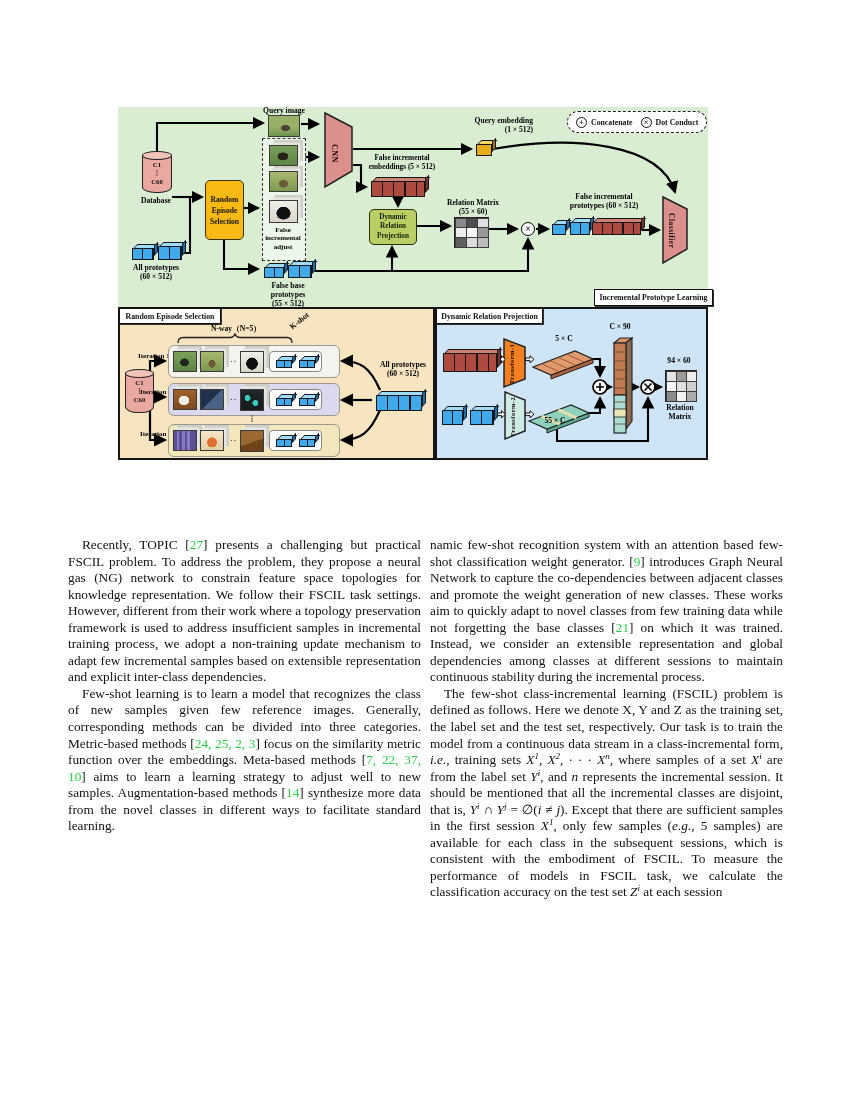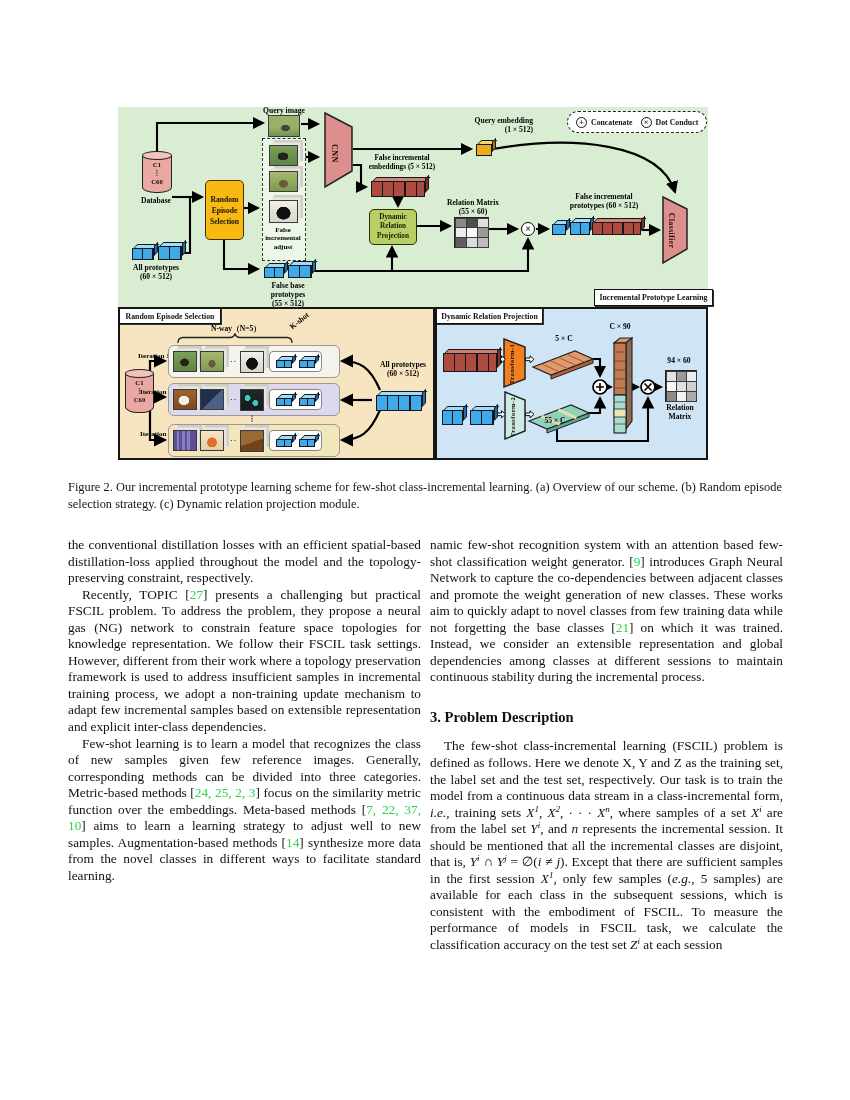--- a/index.html
+++ b/index.html
@@ -353,26 +353,23 @@
           <i style="background:#cfcfcf"></i>
         <i style="background:#8b8b8b"></i>
           <i style="background:#f2f2f2"></i>
           <i style="background:#ababab"></i>
       </div>
       <div class="flab" style="left:219px;top:95px;width:48px;">Relation
 Matrix</div>
     </div>
   </div>
 
-  <div class="caption">Figure 2. Our incremental prototype learning scheme for few-shot class-incremental learning. (a) Overview of our scheme. (b) Random episode selection strategy. (c) Dynamic relation projection module.</div>
 
   <div class="col col-left">
-      <p class="noindent"><span>the conventional distillation losses with an efficient spatial-based distillation-loss applied throughout the model and the topology-preserving constraint, respectively.</span></p>
       <p><span>Recently, TOPIC [</span><span class="cite">27</span><span>] presents a challenging but practical FSCIL problem. To address the problem, they propose a neural gas (NG) network to constrain feature space topologies for knowledge representation. We follow their FSCIL task settings. However, different from their work where a topology preservation framework is used to address insufficient samples in incremental training process, we adopt a non-training update mechanism to adapt few incremental samples based on extensible representation and explicit inter-class dependencies.</span></p>
       <p><span>Few-shot learning is to learn a model that recognizes the class of new samples given few reference images. Generally, corresponding methods can be divided into three categories. Metric-based methods [</span><span class="cite">24, 25, 2, 3</span><span>] focus on the similarity metric function over the embeddings. Meta-based methods [</span><span class="cite">7, 22, 37, 10</span><span>] aims to learn a learning strategy to adjust well to new samples. Augmentation-based methods [</span><span class="cite">14</span><span>] synthesize more data from the novel classes in different ways to facilitate standard learning.</span></p>
     </div>
   <div class="col col-right">
       <p class="noindent"><span>namic few-shot recognition system with an attention based few-shot classification weight generator.  [</span><span class="cite">9</span><span>] introduces Graph Neural Network to capture the co-dependencies between adjacent classes and promote the weight generation of new classes. These works aim to quickly adapt to novel classes from few training data while not forgetting the base classes [</span><span class="cite">21</span><span>] on which it was trained. Instead, we consider an extensible representation and global dependencies among classes at different sessions to maintain continuous stability during the incremental process.</span></p>
-      <div class="sec-head main">3. Problem Description</div>
       <p><span>The few-shot class-incremental learning (FSCIL) problem is defined as follows. Here we denote X, Y and Z as the training set, the label set and the test set, respectively. Our task is to train the model from a continuous data stream in a class-incremental form, </span><i>i.e.</i><span>, training sets </span><span class="mv">X<sup>1</sup></span><span>, </span><span class="mv">X<sup>2</sup></span><span>, · · · </span><span class="mv">X<sup>n</sup></span><span>, where samples of a set </span><span class="mv">X<sup>i</sup></span><span> are from the label set </span><span class="mv">Y<sup>i</sup></span><span>, and </span><span class="mv">n</span><span> represents the incremental session.  It should be mentioned that all the incremental classes are disjoint, that is, </span><span class="mv">Y<sup>i</sup></span><span> ∩ </span><span class="mv">Y<sup>j</sup></span><span> = ∅(</span><span class="mv">i</span><span> ≠ </span><span class="mv">j</span><span>). Except that there are sufficient samples in the first session </span><span class="mv">X<sup>1</sup></span><span>, only few samples (</span><i>e.g.</i><span>, 5 samples) are available for each class in the subsequent sessions, which is consistent with the embodiment of FSCIL. To measure the performance of models in FSCIL task, we calculate the classification accuracy on the test set </span><span class="mv">Z<sup>i</sup></span><span> at each session</span></p>
     </div>
 
 </div>
 
 </body></html>

